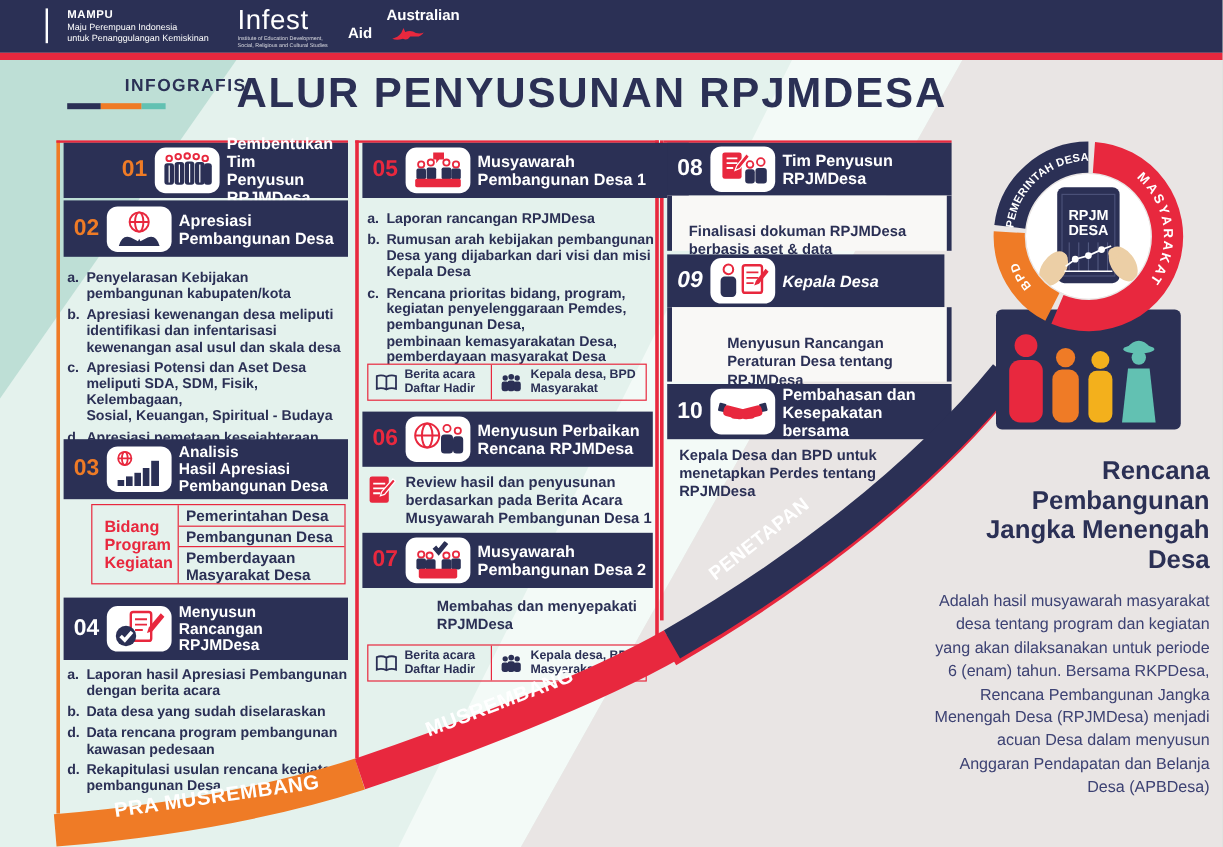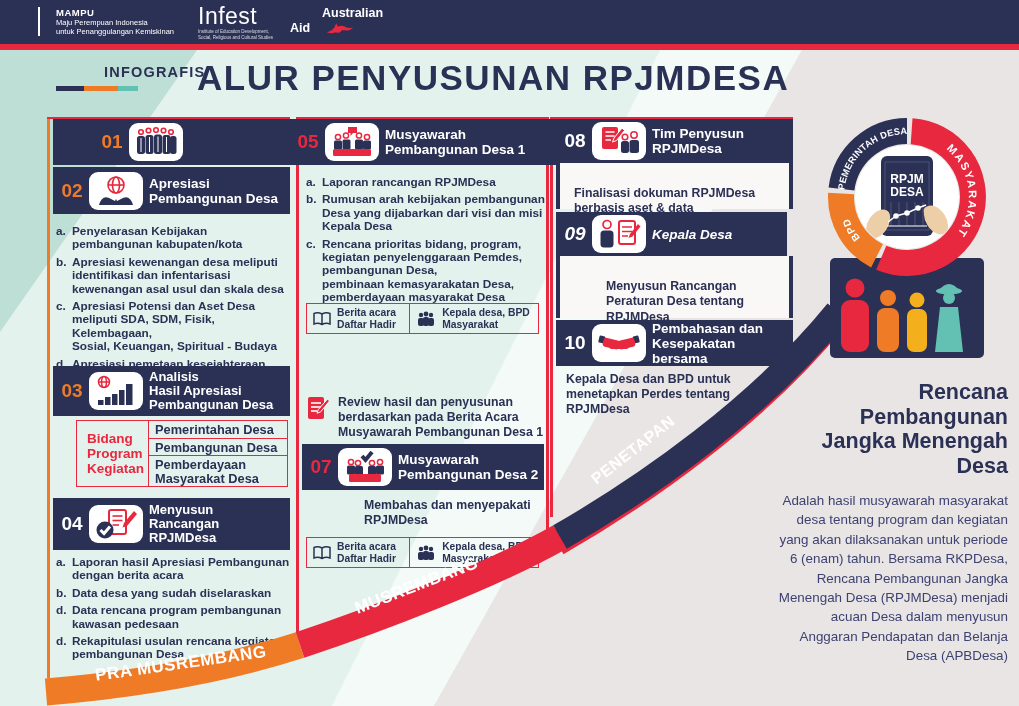--- a/index.html
+++ b/index.html
@@ -146,20 +146,22 @@
             <rect x="36" y="10" width="6.5" height="18" rx="2.5"></rect>
           </g>
         <g stroke="#fff" stroke-width="1">
             <line x1="7" y1="12" x2="7" y2="26"></line>
             <line x1="15.5" y1="11" x2="15.5" y2="26"></line>
             <line x1="24" y1="10.5" x2="24" y2="26"></line>
             <line x1="32.5" y1="11" x2="32.5" y2="26"></line>
           </g>
       </svg>
     </span>
+    <span class="bt">Pembentukan Tim
+Penyusun RPJMDesa</span>
   </div>
 
   <div class="box" style="left:53px;top:167px;width:237px;height:47px;">
     <span class="num num-orange">02</span>
     <span class="ic">
       <svg width="46" height="32" viewBox="0 0 44 32">
         <g fill="none" stroke="#e8283e" stroke-width="1.6">
             <circle cx="22" cy="10" r="8"></circle>
             <ellipse cx="22" cy="10" rx="3.5" ry="8"></ellipse>
             <line x1="14" y1="10" x2="30" y2="10"></line>
@@ -263,21 +265,21 @@
         <span class="tx">Data rencana program pembangunan
 kawasan pedesaan</span>
       </div>
     <div class="li">
         <span class="lb">d.</span>
         <span class="tx">Rekapitulasi usulan rencana kegiatan
 pembangunan Desa</span>
       </div>
   </div>
 
-  <div class="box" style="left:289px;top:119px;width:272px;height:46px;">
+  <div class="box" style="left:302px;top:119px;width:272px;height:46px;">
     <span class="num num-red">05</span>
     <span class="ic">
       <svg width="46" height="32" viewBox="0 0 44 32">
         <path fill="#e8283e" d="M18 1 h9 v6 h-4 l-2.5 3 v-3 h-2.5 Z"></path>
         <g fill="none" stroke="#e8283e" stroke-width="1.5">
             <circle cx="8" cy="11" r="2.6"></circle>
             <circle cx="16" cy="9.5" r="2.6"></circle>
             <circle cx="29" cy="9.5" r="2.6"></circle>
             <circle cx="37" cy="11" r="2.6"></circle>
           </g>
@@ -331,20 +333,42 @@
           <circle cx="16" cy="4" r="2.2"></circle>
           <rect x="3" y="7" width="6" height="8" rx="2"></rect>
           <rect x="8" y="6" width="6" height="9" rx="2"></rect>
           <rect x="13" y="7" width="6" height="8" rx="2"></rect>
         </svg>
       <span class="pt">Kepala desa, BPD
 Masyarakat</span>
     </div>
   </div>
 
+  <div class="box" style="left:302px;top:343px;width:242px;height:46px;">
+    <span class="num num-red">06</span>
+    <span class="ic">
+      <svg width="46" height="32" viewBox="0 0 44 32">
+        <g fill="none" stroke="#e8283e" stroke-width="1.7">
+            <circle cx="13" cy="13" r="10"></circle>
+            <ellipse cx="13" cy="13" rx="4.4" ry="10"></ellipse>
+            <line x1="3" y1="13" x2="23" y2="13"></line>
+          </g>
+        <g fill="none" stroke="#e8283e" stroke-width="1.5">
+            <circle cx="29.5" cy="7" r="3"></circle>
+            <circle cx="38.5" cy="9" r="2.6"></circle>
+          </g>
+        <g fill="#2b3055">
+            <rect x="24.5" y="12" width="10" height="16" rx="3"></rect>
+            <rect x="34.5" y="13.5" width="8.5" height="14.5" rx="3"></rect>
+          </g>
+      </svg>
+    </span>
+    <span class="bt">Menyusun Perbaikan
+Rencana RPJMDesa</span>
+  </div>
 
   <div class="review" style="left:306px;top:395px;width:240px;">
     <svg width="24" height="28" viewBox="0 0 24 28">
       <rect x="2" y="2" width="16" height="22" rx="2" fill="#e8283e"></rect>
       <g stroke="#fff" stroke-width="1.6">
           <line x1="5" y1="8" x2="15" y2="8"></line>
           <line x1="5" y1="12" x2="15" y2="12"></line>
           <line x1="5" y1="16" x2="11" y2="16"></line>
         </g>
       <path fill="#e8283e" stroke="#fff" stroke-width="1" d="M21.5 4 l2 2 -9 11 -3.5 1.2 1.2-3.5 Z"></path>

